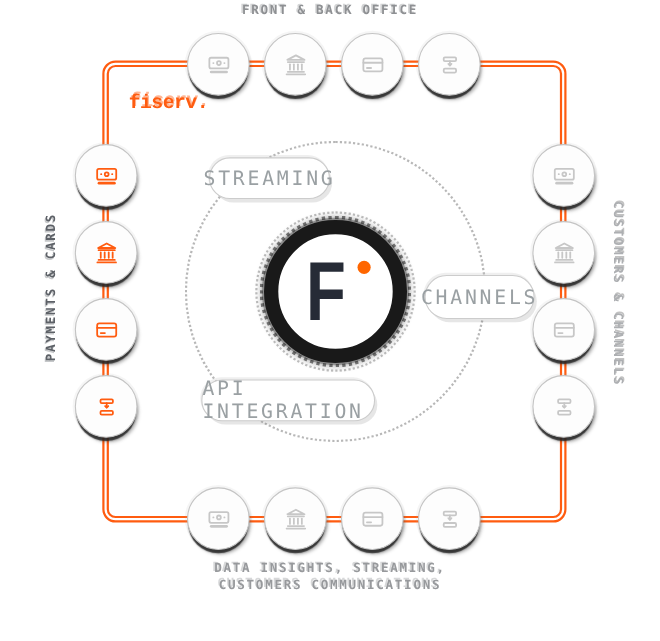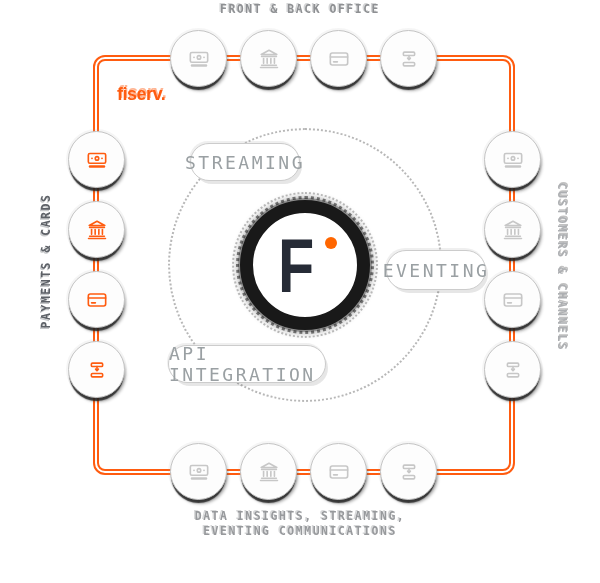--- a/index.html
+++ b/index.html
@@ -12,21 +12,21 @@
            text-shadow:-1.5px -1px 0 rgba(142,144,147,.38);}
   .cap-bottom{left:0;top:509px;width:600px;text-align:center;color:#97999c;line-height:15px;
            text-shadow:-1.5px -1px 0 rgba(150,152,156,.38);}
   .cap-left{left:46px;top:261px;transform:translate(-50%,-50%) rotate(-90deg);color:#5d6167;
            text-shadow:-1.5px -1px 0 rgba(93,97,103,.35);}
   .cap-right{left:562px;top:267px;transform:translate(-50%,-50%) rotate(90deg);color:#adafb2;
            text-shadow:-1.5px -1px 0 rgba(120,120,120,.45);}
 
   
   .fiserv{position:absolute;left:117px;top:84px;color:#ff5c10;
-          font-family:Liberation Sans, sans-serif;font-weight:bold;font-size:18px;
+          font-family:Liberation Mono, monospace;font-weight:bold;font-size:18px;
           letter-spacing:-.5px;text-shadow:1px -2px 0 rgba(255,92,16,.45);}
 
   
   .loop{position:absolute;left:93px;top:55px;width:422px;height:420px;box-sizing:border-box;
         border:6px double #ff5c10;border-radius:12px;}
 
   
   .orbit{position:absolute;left:168px;top:128px;width:274px;height:274px;border-radius:50%;
          border:2px dotted #a6a6a6;box-sizing:border-box;opacity:.8;}
 
@@ -52,33 +52,33 @@
          color:#262b36;transform:translate(-9px,1px) scaleX(.78);}
   .hub-dot{position:absolute;left:72px;top:24px;width:12px;height:12px;border-radius:50%;background:#ff6600;}
 
   
   .pill{position:absolute;background:#fff;border:1.5px solid #cccccc;border-radius:20px;
         box-sizing:border-box;display:flex;align-items:center;justify-content:center;
         color:#9aa0a3;font-size:18px;letter-spacing:2.5px;
         box-shadow:3px 4px 0 -1px rgba(80,80,80,.14), -1px -2px 0 0 rgba(190,190,190,.25);}
   .pill-streaming{left:190px;top:143px;width:110px;height:38px;}
   .pill-eventing{left:386px;top:250px;width:100px;height:40px;}
-  .pill-api{left:168px;top:345px;width:158px;height:38px;}
+  .pill-api{left:183px;top:345px;width:158px;height:38px;}
 </style>
 </head>
 <body>
 
 <div class="stage">
 
   <div class="cap cap-top">FRONT &amp; BACK OFFICE</div>
   <div class="cap cap-left">PAYMENTS &amp; CARDS</div>
   <div class="cap cap-right">CUSTOMERS &amp; CHANNELS</div>
   <div class="cap cap-bottom">
     <div>DATA INSIGHTS, STREAMING,</div>
-    <div>EVENTING COMMUNICATIONS</div>
+    <div>CUSTOMERS COMMUNICATIONS</div>
   </div>
 
   <div class="fiserv">fiserv.</div>
 
   <div class="loop"></div>
 
   <div class="orbit"></div>
 
   <div class="node" style="left:170px;top:30px">
     <svg viewBox="0 0 24 24">
@@ -229,16 +229,16 @@
   </div>
 
   <div class="hub">
     <div class="hub-mark">
       <span class="hub-f">F</span>
       <span class="hub-dot"></span>
     </div>
   </div>
 
   <div class="pill pill-streaming">STREAMING</div>
-  <div class="pill pill-eventing">EVENTING</div>
+  <div class="pill pill-eventing">CHANNELS</div>
   <div class="pill pill-api">API INTEGRATION</div>
 
 </div>
 
 </body></html>

